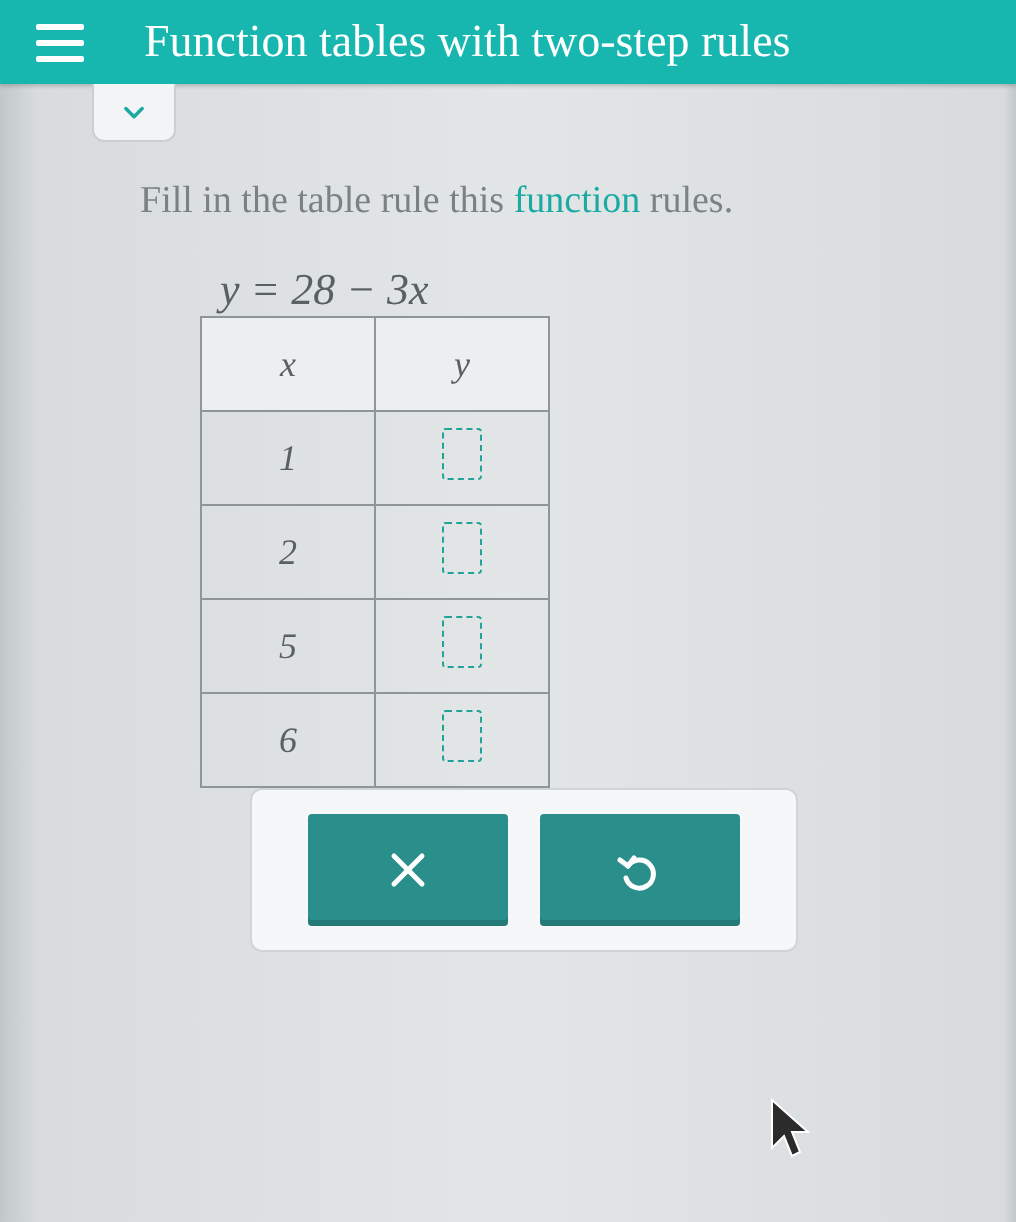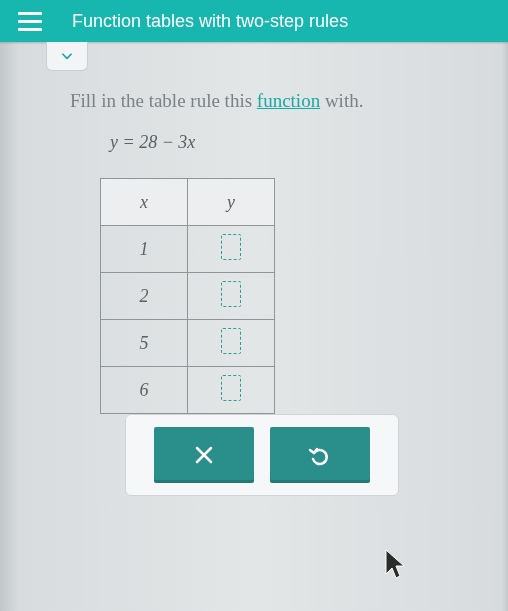--- a/index.html
+++ b/index.html
@@ -36,22 +36,22 @@
   }
   .menu-icon span {
     display: block;
     width: 24px;
     height: 3px;
     background: #ffffff;
     border-radius: 1px;
   }
   .header-title {
     color: #ffffff;
-    font-family: Liberation Sans, sans-serif;
-    font-size: 18px;
+    font-family: Liberation Serif, serif;
+    font-size: 23px;
   }
   
   .dropdown-tab {
     position: absolute;
     top: 42px;
     left: 46px;
     width: 40px;
     height: 28px;
     background: #f2f4f5;
     border: 1px solid #c9cfd3;
@@ -72,29 +72,27 @@
     left: 70px;
     right: 40px;
   }
   .prompt {
     color: #7a8286;
     font-size: 19px;
     margin-bottom: 20px;
   }
   .prompt .link {
     color: #1aa9a3;
-    text-decoration: underline;
     text-align: right;
   }
   .equation {
     margin-left: 40px;
     font-style: italic;
-    font-size: 18px;
+    font-size: 22px;
     color: #5a6164;
-    margin-bottom: 25px;
   }
   
   .tbl {
     border-collapse: collapse;
     margin-left: 30px;
   }
   .tbl td {
     border: 1px solid #8e969a;
     width: 84px;
     height: 44px;
@@ -172,21 +170,21 @@
   </div>
 
   <div class="dropdown-tab">
     <svg class="chev" viewBox="0 0 24 24">
       <polyline points="5,9 12,16 19,9" fill="none" stroke="#1aa9a3" stroke-width="3" stroke-linecap="round" stroke-linejoin="round"></polyline>
     </svg>
   </div>
 
   <div class="content">
     <div class="prompt">
-      <span>Fill in the table rule this </span><span class="link">function</span><span> with.</span>
+      <span>Fill in the table rule this </span><span class="link">function</span><span> rules.</span>
     </div>
 
     <div class="equation">y = 28 − 3x</div>
 
     <table class="tbl">
       <tbody>
           <tr>
         <td class="hdr">x</td>
         <td class="hdr">y</td>
       </tr>

